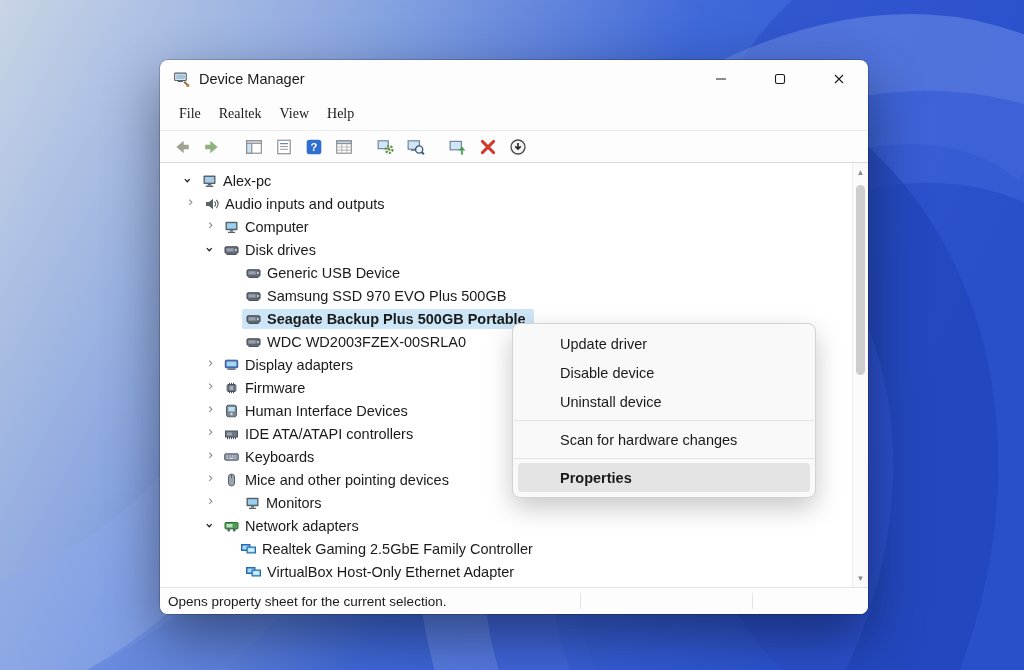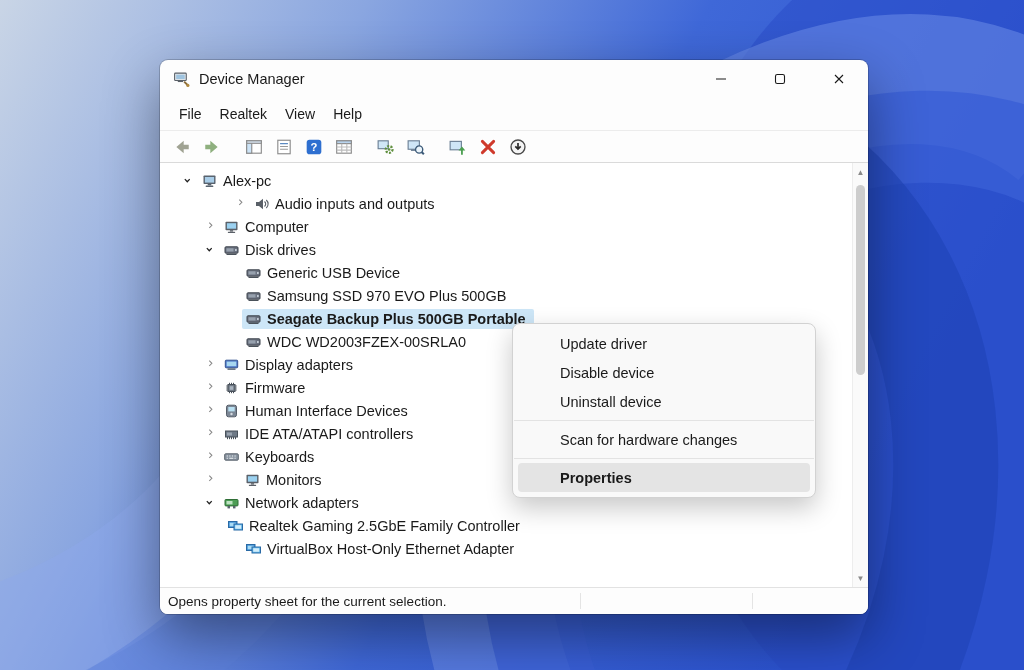--- a/index.html
+++ b/index.html
@@ -16,21 +16,21 @@
     box-shadow:0 22px 55px rgba(0,0,0,.42),0 0 0 1px rgba(0,0,0,.18);
     display:flex;flex-direction:column;color:#1a1a1a;
   }
   .titlebar{height:38px;display:flex;align-items:center;padding-left:13px;gap:9px;flex:0 0 auto;}
   .titlebar .app-icon svg{width:17px;height:17px;display:block;}
   .title-text{font-size:14.5px;}
   .win-controls{margin-left:auto;display:flex;height:100%;}
   .win-btn{width:59px;height:100%;display:flex;align-items:center;justify-content:center;}
   .win-btn svg{width:16px;height:16px;display:block;}
 
-  .menubar{height:32px;display:flex;align-items:center;padding-left:10px;border-bottom:1px solid #ececec;flex:0 0 auto;}
+  .menubar{height:32px;display:flex;align-items:center;padding-left:10px;border-bottom:1px solid #ececec;flex:0 0 auto;font-family:Liberation Serif, serif;}
   .menu-item{padding:4px 9px;font-size:14px;border-radius:4px;}
 
   .toolbar{height:31px;display:flex;align-items:center;padding-left:8px;gap:3px;border-bottom:1px solid #dadada;flex:0 0 auto;background:#fdfdfd;}
   .tool{width:27px;height:25px;display:flex;align-items:center;justify-content:center;border-radius:3px;}
   .tool svg{width:18px;height:18px;display:block;}
   .tool-sep{width:9px;height:100%;}
 
   
   .tree-wrap{flex:1 1 auto;position:relative;background:#fff;overflow:hidden;}
   .tree{position:absolute;left:0;top:0;right:15px;bottom:0;padding-top:6px;font-size:14.5px;}
@@ -243,21 +243,21 @@
               <svg viewBox="0 0 16 16">
                 <rect x="2" y="2.5" width="12" height="8.5" rx="0.8" fill="#59636e"></rect>
                 <rect x="3.4" y="4" width="9.2" height="5.6" fill="#a9cde8"></rect>
                 <rect x="6.2" y="11" width="3.6" height="1.4" fill="#59636e"></rect>
                 <rect x="4.2" y="12.6" width="7.6" height="1.3" rx="0.5" fill="#59636e"></rect>
               </svg>
             </span>
             <span>Alex-pc</span>
           </span>
         </div>
-        <div class="row" style="padding-left: 64px; margin-left: 6px;">
+        <div class="row" style="padding-left: 20px;">
           <span class="chev">
             <svg viewBox="0 0 16 16">
               <path d="M5 3.2 8.2 6.5 5 9.8" fill="none" stroke="#8a8a8a" stroke-width="1.3" transform="translate(1.5,0)"></path>
             </svg>
           </span>
           <span class="rowc">
             <span class="ticon">
               <svg viewBox="0 0 16 16">
                 <path d="M2.5 6h3l4-3.2v10.4L5.5 10h-3z" fill="#5a6068"></path>
                 <path d="M11 5.5c1.6 1.4 1.6 3.6 0 5M12.8 4c2.4 2.2 2.4 5.8 0 8" fill="none" stroke="#5a6068" stroke-width="1.1"></path>
@@ -435,20 +435,36 @@
           <span class="rowc">
             <span class="ticon">
               <svg viewBox="0 0 16 16">
                 <rect x="1.2" y="4.8" width="13.6" height="6.4" rx="1" fill="#8a95a1" stroke="#5a636d"></rect>
                 <path d="M3.2 7h1.2M5.8 7h1.2M8.4 7h1.2M11 7h1.2M3.2 9.2h1.2M5.8 9.2h4M11 9.2h1.2" stroke="#eef2f5" stroke-width="1.1"></path>
               </svg>
             </span>
             <span>Keyboards</span>
           </span>
         </div>
+        <div class="row" style="padding-left: 40px;">
+          <span class="chev">
+            <svg viewBox="0 0 16 16">
+              <path d="M5 3.2 8.2 6.5 5 9.8" fill="none" stroke="#8a8a8a" stroke-width="1.3" transform="translate(1.5,0)"></path>
+            </svg>
+          </span>
+          <span class="rowc">
+            <span class="ticon">
+              <svg viewBox="0 0 16 16">
+                <rect x="5" y="2" width="6" height="12" rx="3" fill="#9aa5b1" stroke="#5a636d"></rect>
+                <line x1="8" y1="2.6" x2="8" y2="6.2" stroke="#5a636d"></line>
+              </svg>
+            </span>
+            <span>Mice and other pointing devices</span>
+          </span>
+        </div>
         <div class="row" style="padding-left: 40px; gap: 21px;">
           <span class="chev">
             <svg viewBox="0 0 16 16">
               <path d="M5 3.2 8.2 6.5 5 9.8" fill="none" stroke="#8a8a8a" stroke-width="1.3" transform="translate(1.5,0)"></path>
             </svg>
           </span>
           <span class="rowc">
             <span class="ticon">
               <svg viewBox="0 0 16 16">
                 <rect x="2" y="2.8" width="12" height="8.4" rx="0.8" fill="#5a6068"></rect>
@@ -471,21 +487,21 @@
               <svg viewBox="0 0 16 16">
                 <rect x="1.5" y="4.5" width="13" height="6.4" rx="0.8" fill="#4d9e55" stroke="#2f6e36"></rect>
                 <rect x="3" y="6" width="6" height="3.4" fill="#bfe3c3"></rect>
                 <rect x="4" y="11" width="2.5" height="2.4" fill="#5a636d"></rect>
                 <rect x="9.5" y="11" width="2.5" height="2.4" fill="#5a636d"></rect>
               </svg>
             </span>
             <span>Network adapters</span>
           </span>
         </div>
-        <div class="row" style="padding-left: 44px;">
+        <div class="row" style="padding-left: 57px;">
           <span class="chev"></span>
           <span class="rowc">
             <span class="ticon">
               <svg viewBox="0 0 16 16">
                 <rect x="1" y="3.5" width="8.5" height="6" fill="#3d8fd6" stroke="#2a6aa5"></rect>
                 <rect x="2.2" y="4.7" width="6" height="3.6" fill="#aadcf5"></rect>
                 <rect x="6.5" y="6" width="8.5" height="6" fill="#5fb3e8" stroke="#2a6aa5"></rect>
                 <rect x="7.7" y="7.2" width="6" height="3.6" fill="#d2eefb"></rect>
               </svg>
             </span>

